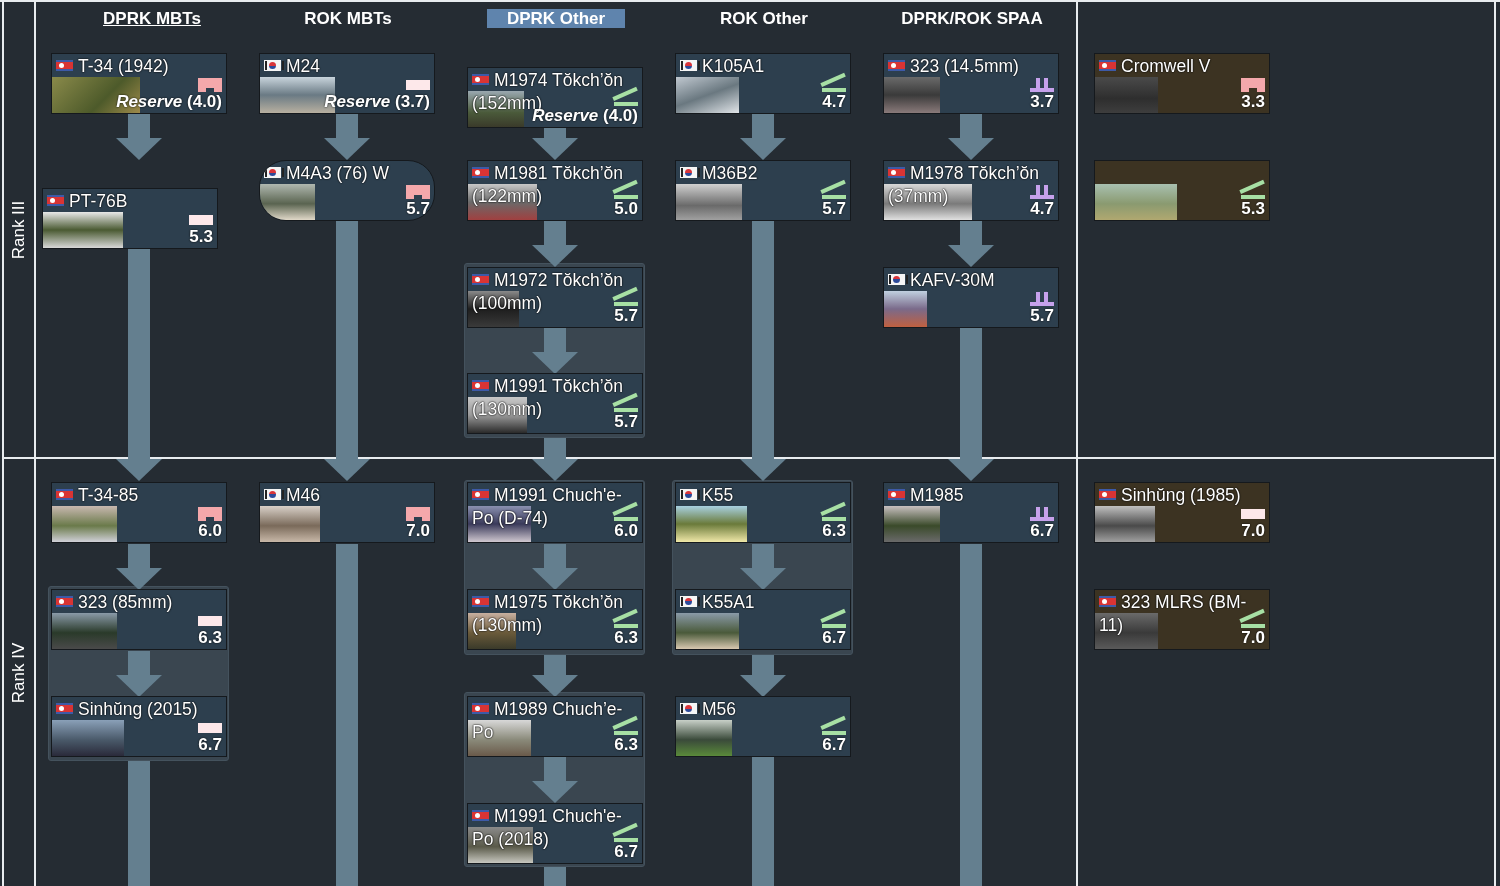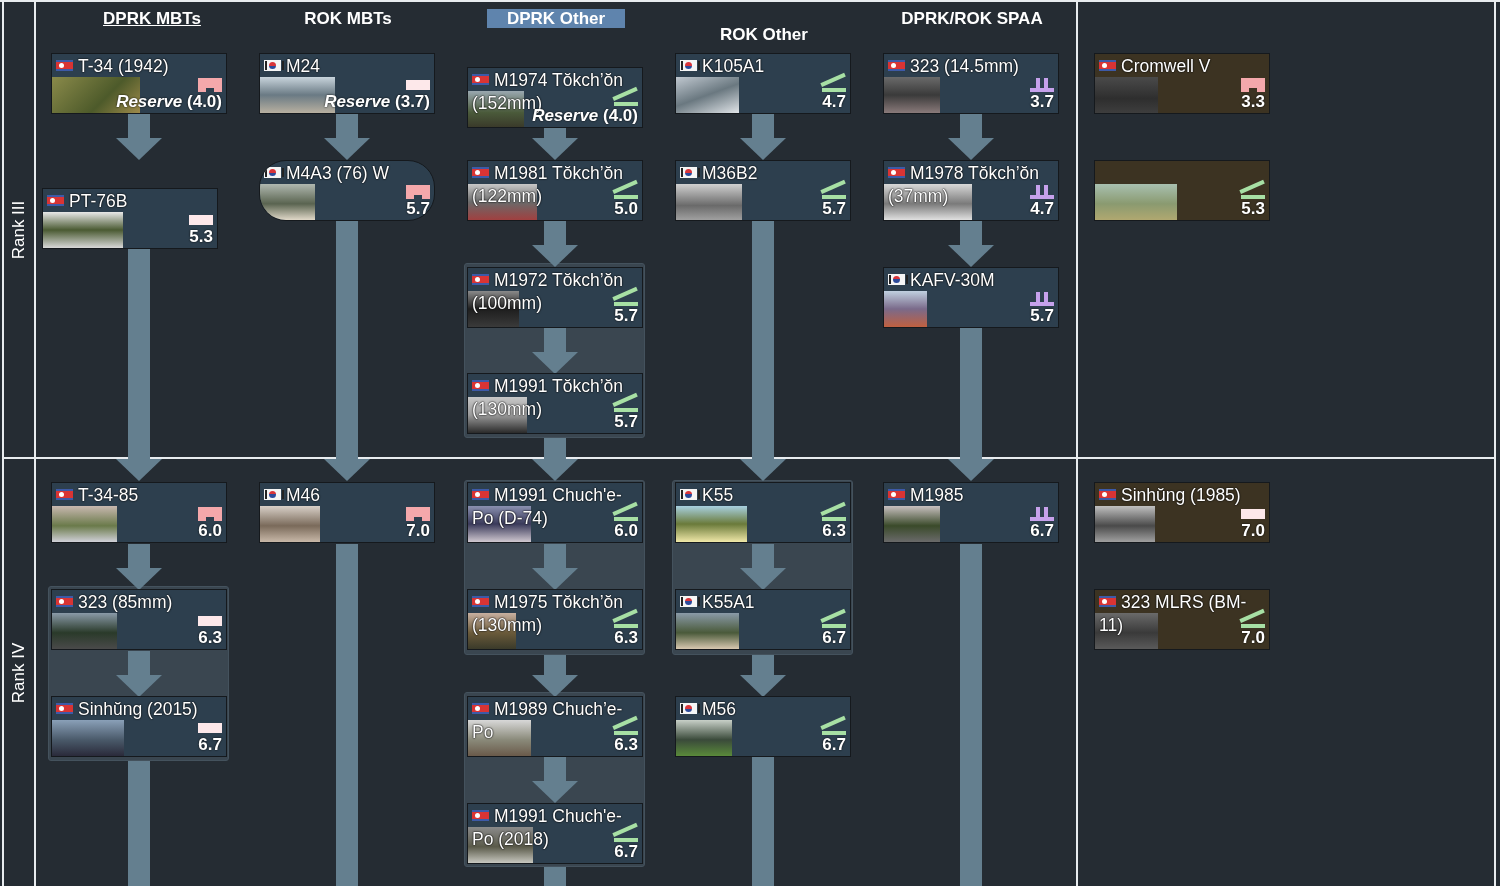--- a/index.html
+++ b/index.html
@@ -123,21 +123,21 @@
   <div class="rank-label" style="top:2px;height:455px;">
     <span>Rank III</span>
   </div>
   <div class="rank-label" style="top:459px;height:427px;">
     <span>Rank IV</span>
   </div>
 
   <div class="col-header" style="left:62px;width:180px;text-decoration:underline;"><span>DPRK MBTs</span></div>
   <div class="col-header" style="left:258px;width:180px;"><span>ROK MBTs</span></div>
   <div class="col-header" style="left:466px;width:180px;"><span class="hl">DPRK Other</span></div>
-  <div class="col-header" style="left:674px;width:180px;margin-top:16px;"><span>ROK Other</span></div>
+  <div class="col-header" style="left:674px;width:180px;"><span>ROK Other</span></div>
   <div class="col-header" style="left:882px;width:180px;"><span>DPRK/ROK SPAA</span></div>
 
   <div class="folder" style="left:464px;top:263px;width:181px;height:175px;"></div>
   <div class="folder" style="left:464px;top:480px;width:181px;height:175px;"></div>
   <div class="folder" style="left:672px;top:480px;width:181px;height:175px;"></div>
   <div class="folder" style="left:48px;top:586px;width:181px;height:175px;"></div>
   <div class="folder" style="left:464px;top:692px;width:181px;height:175px;"></div>
 
   <div class="shaft" style="left:128px;top:114px;height:24px;"></div>
   <div class="arrow-head" style="left:116px;top:138px;"></div>

